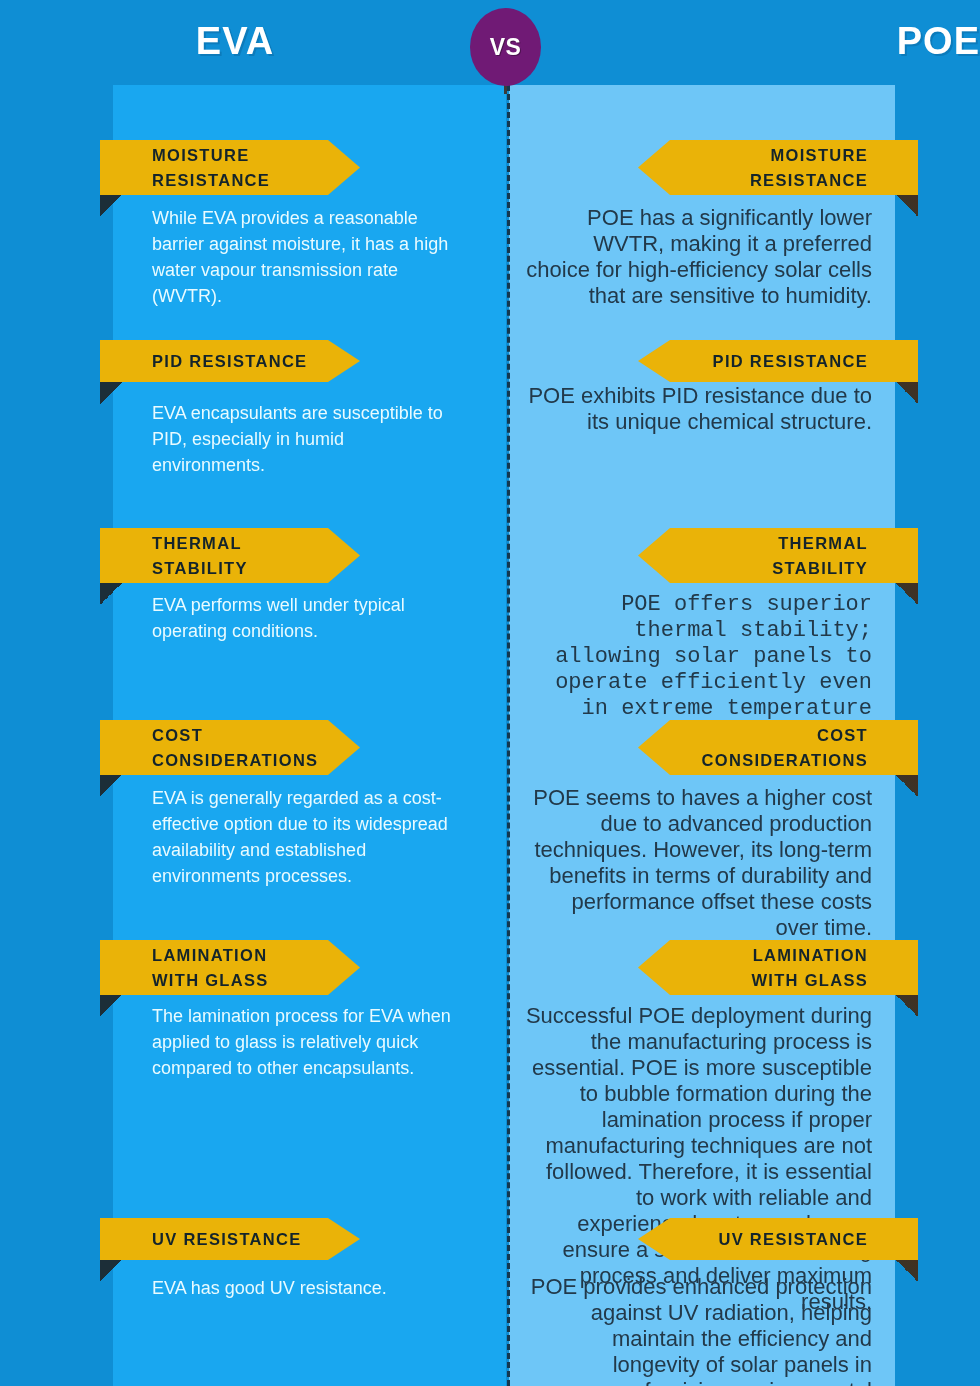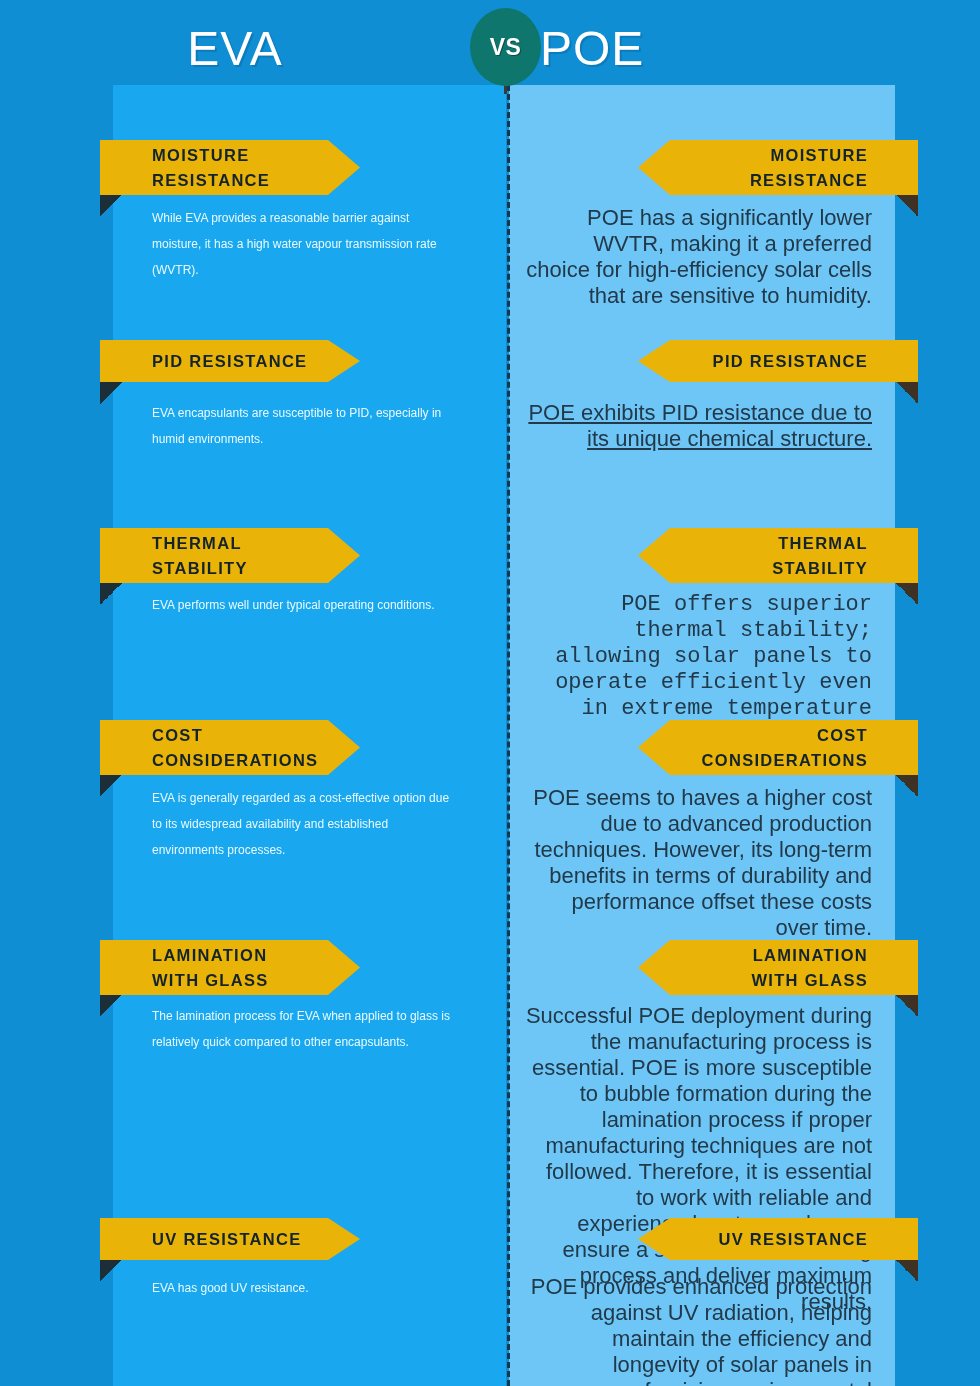--- a/index.html
+++ b/index.html
@@ -7,32 +7,32 @@
     width:980px; height:1386px;
     background:#0f8ed4;
     font-family:"Liberation Sans", sans-serif;
     overflow:hidden;
   }
   .page { position:relative; width:980px; height:1386px; background:#0f8ed4; }
 
   
   .header { position:absolute; left:0; top:0; width:980px; height:92px; }
   .title {
-    position:absolute; top:16px;
-    font-size:48px; font-weight:normal; color:#ffffff;
+    position:absolute; top:8px;
+    font-size:38px; font-weight:bold; color:#ffffff;
     letter-spacing:1px; line-height:66px;
     text-shadow:2px 2px 0 rgba(10,90,140,.35);
   }
   .title-eva { left:0; width:470px; text-align:center; }
-  .title-poe { left:540px; width:440px; text-align:left; }
+  .title-poe { left:540px; width:440px; text-align:right; }
 
   .vs-badge {
     position:absolute; left:470px; top:8px;
     width:71px; height:78px;
-    background:#0f766e; border-radius:50%;
+    background:#701a75; border-radius:50%;
     display:flex; align-items:center; justify-content:center;
     z-index:9;
   }
   .vs-badge span {
     color:#ffffff; font-size:23px; font-weight:bold; letter-spacing:.5px;
     text-shadow:1px 1px 0 rgba(0,0,0,.35);
   }
   .vs-stem {
     position:absolute; left:504px; top:76px; width:3px; height:18px;
     background:#3a3a3a; z-index:8;
@@ -85,21 +85,21 @@
     background:linear-gradient(to bottom right, #1c2e38 0%, #1c2e38 50%, transparent 50%);
   }
   .fold-right {
     left:896px;
     background:linear-gradient(to bottom left, #43301f 0%, #3b3328 50%, transparent 50%);
   }
 
   
   .body-left {
     position:absolute; left:152px; width:308px;
-    color:#e9fbff; font-size:12px; line-height:26px;
+    color:#e9fbff; font-size:18px; line-height:26px;
     text-align:left; z-index:3;
   }
   .body-right {
     position:absolute; left:524px; width:348px;
     color:#22394a; font-size:22px; line-height:26px;
     text-align:right; z-index:3;
   }
 </style>
 </head>
 <body>
@@ -132,21 +132,21 @@
       <div class="body-right" style="top: 205px;">POE has a significantly lower WVTR, making it a preferred choice for high-efficiency solar cells that are sensitive to humidity.</div>
       <div class="banner banner-left" style="top: 340px; height: 42px;">
         <div class="banner-text">PID RESISTANCE</div>
       </div>
       <div class="fold fold-left" style="top: 382px;"></div>
       <div class="banner banner-right" style="top: 340px; height: 42px;">
         <div class="banner-text">PID RESISTANCE</div>
       </div>
       <div class="fold fold-right" style="top: 382px;"></div>
       <div class="body-left" style="top: 400px;">EVA encapsulants are susceptible to PID, especially in humid environments.</div>
-      <div class="body-right" style="top: 400px; text-decoration: underline;">POE exhibits PID resistance due to its unique chemical structure.</div>
+      <div class="body-right" style="top: 383px;">POE exhibits PID resistance due to its unique chemical structure.</div>
       <div class="banner banner-left" style="top: 528px; height: 55px;">
         <div class="banner-text">THERMAL<br>STABILITY</div>
       </div>
       <div class="fold fold-left" style="top: 583px;"></div>
       <div class="banner banner-right" style="top: 528px; height: 55px;">
         <div class="banner-text">THERMAL<br>STABILITY</div>
       </div>
       <div class="fold fold-right" style="top: 583px;"></div>
       <div class="body-left" style="top: 592px;">EVA performs well under typical operating conditions.</div>
       <div class="body-right" style="top: 592px; font-family: Liberation Mono, monospace;">POE offers superior thermal stability; allowing solar panels to operate efficiently even in extreme temperature variations.</div>

